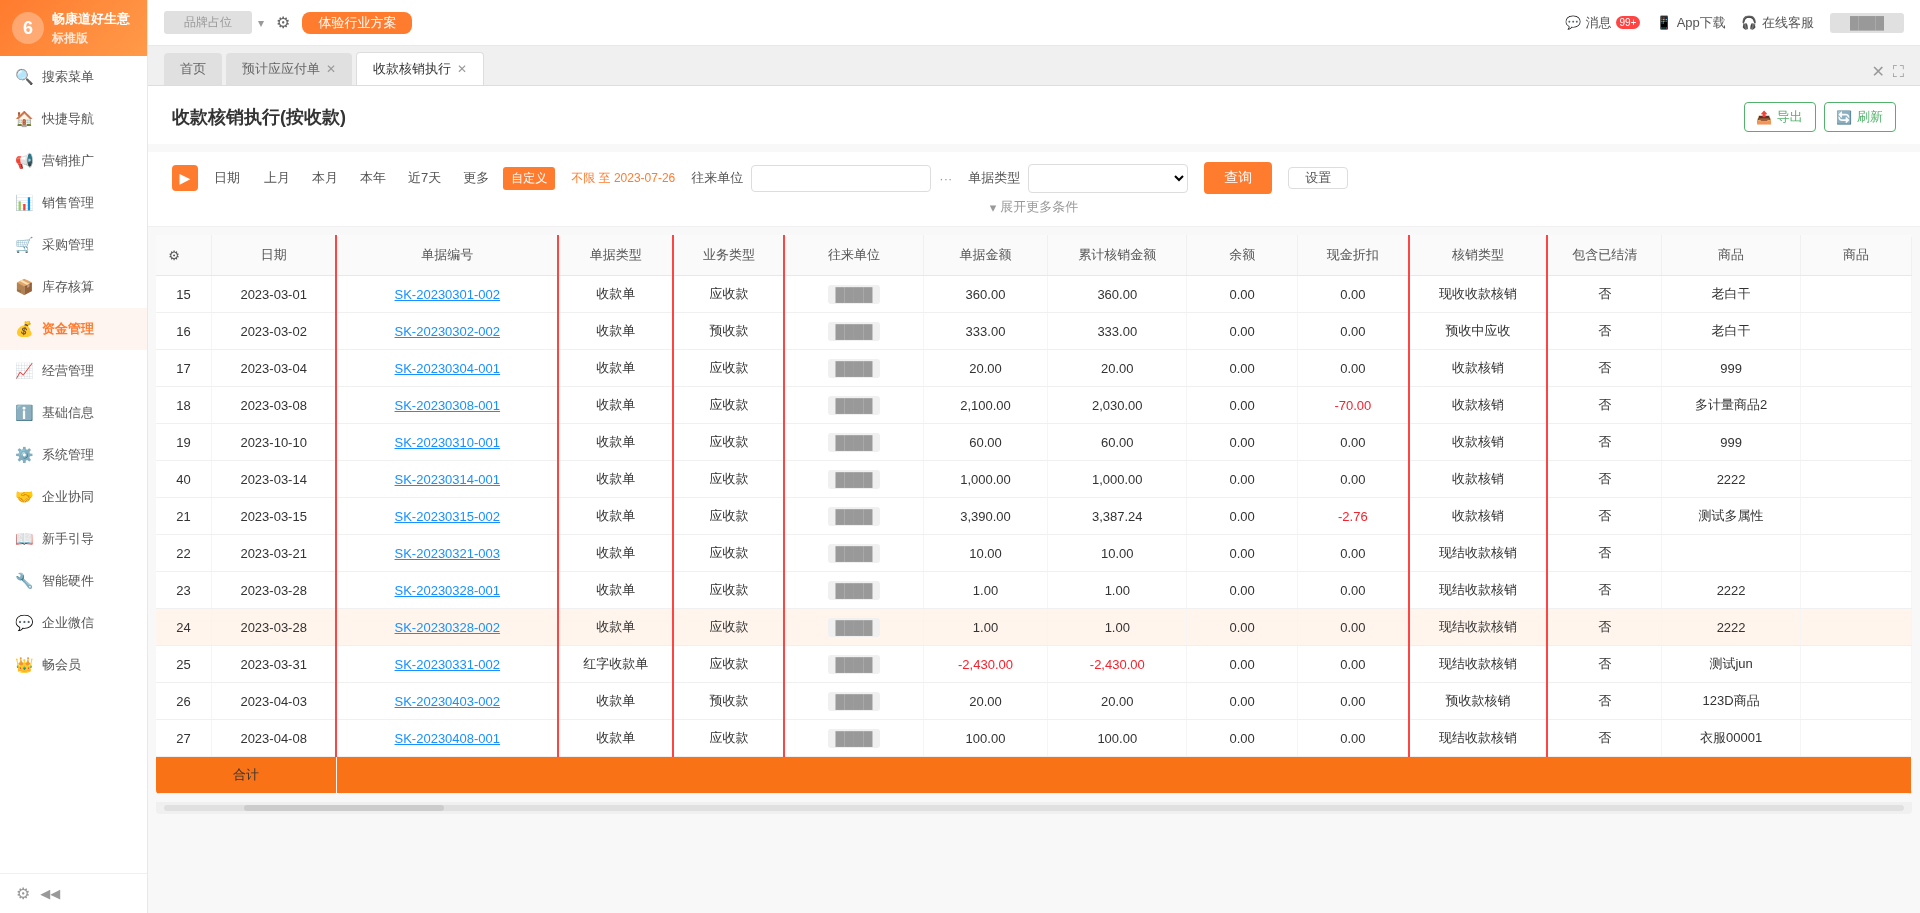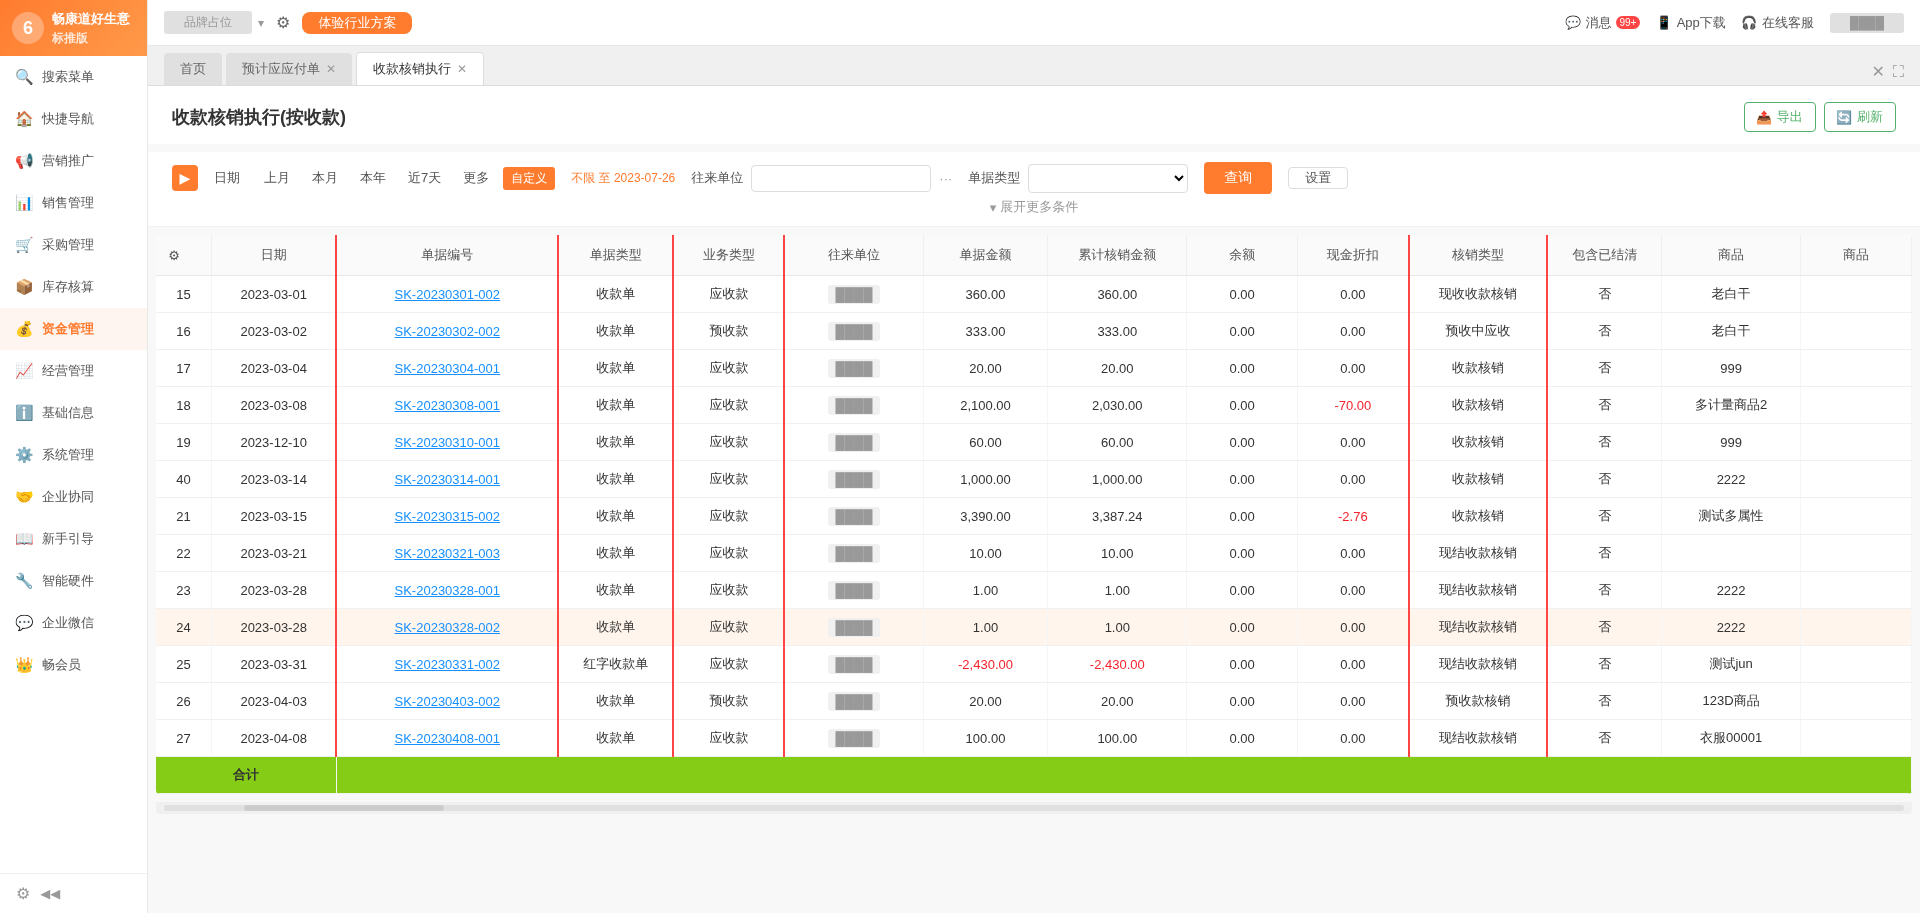--- a/index.html
+++ b/index.html
@@ -87,21 +87,21 @@
     .col-verified { width: 100px; }
     .col-balance { width: 80px; }
     .col-cashdiscount { width: 80px; }
     .col-verifytype { width: 100px; border-left: 2px solid #ff4444; border-right: 2px solid #ff4444; }
     .col-included { width: 80px; }
     .col-goods { width: 100px; }
     .col-goods2 { width: 80px; }
     .header-col-docno { border-left: 2px solid #ff4444; border-right: 2px solid #ff4444; }
     .header-col-biztype { border-left: 2px solid #ff4444; border-right: 2px solid #ff4444; }
     .header-col-verifytype { border-left: 2px solid #ff4444; border-right: 2px solid #ff4444; }
-    .tfoot-row td { background: #84cc16; font-weight: 700; }
+    .tfoot-row td { background: #f97316; font-weight: 400; }
     .gear-icon { width: 20px; height: 20px; display: flex; align-items: center; justify-content: center; cursor: pointer; }
     
     .table-scroll-bar { height: 12px; background: #f0f0f0; margin: 0 8px; border-radius: 0 0 4px 4px; display: flex; align-items: center; padding: 0 8px; }
     .table-scroll-track { flex: 1; height: 6px; background: #e0e0e0; border-radius: 3px; position: relative; }
     .table-scroll-thumb { width: 200px; height: 6px; background: #ccc; border-radius: 3px; position: absolute; left: 80px; }
   </style>
 </head>
 <body>
 
 <div class="sidebar">
@@ -360,21 +360,21 @@
     <td class="col-verified ">2,030.00</td>
     <td class="col-balance">0.00</td>
     <td class="col-cashdiscount text-red">-70.00</td>
     <td class="col-verifytype">收款核销</td>
     <td class="col-included">否</td>
     <td class="col-goods">多计量商品2</td>
     <td class="col-goods2"></td>
   </tr>
             <tr>
     <td class="col-no">19</td>
-    <td class="col-date">2023-12-10</td>
+    <td class="col-date">2023-10-10</td>
     <td class="col-docno"><a class="link-blue">SK-20230310-001</a></td>
     <td class="col-doctype">收款单</td>
     <td class="col-biztype">应收款</td>
     <td class="col-partner"><span class="text-gray">████</span></td>
     <td class="col-amount ">60.00</td>
     <td class="col-verified ">60.00</td>
     <td class="col-balance">0.00</td>
     <td class="col-cashdiscount ">0.00</td>
     <td class="col-verifytype">收款核销</td>
     <td class="col-included">否</td>

